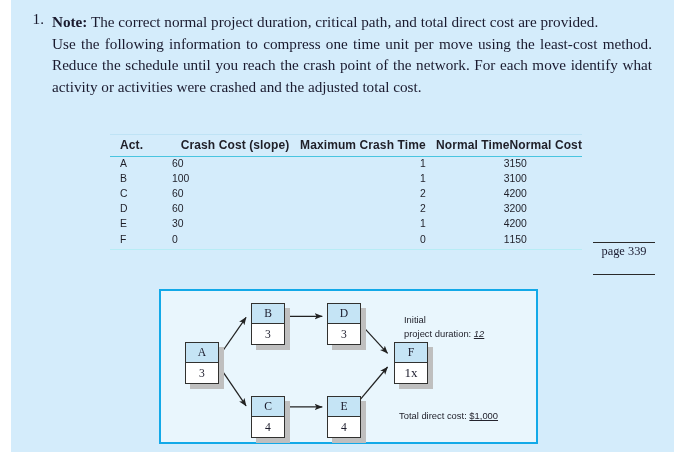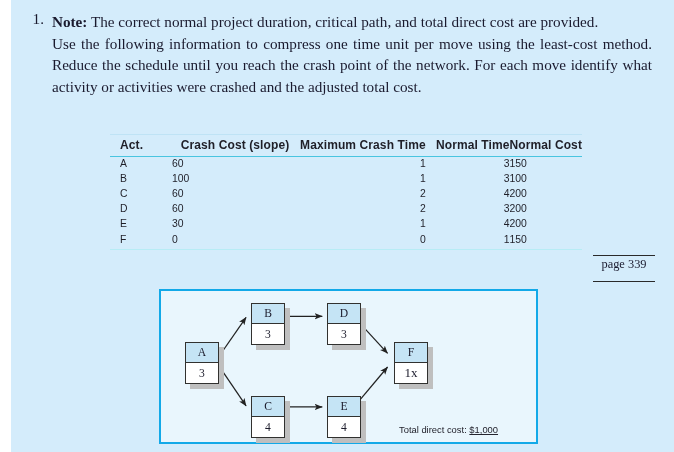--- a/index.html
+++ b/index.html
@@ -102,29 +102,29 @@
   .col-crash { width: 130px; }
   .col-maxct { width: 128px; text-align: right; }
   .col-ntime { width: 86px;  text-align: right; }
   .col-ncost { width: 70px;  }
   th.col-act { text-align: left; padding-left: 10px !important; }
 
   
   .page-marker {
     position: absolute;
     left: 593px;
-    top: 255px;
+    top: 242px;
     width: 62px;
     text-align: center;
     font-family: "Liberation Serif", serif;
     font-size: 12.4px;
     color: #1a1a2e;
     border-top: 1.1px solid #2a2a2a;
     border-bottom: 1.1px solid #2a2a2a;
-    padding: 1px 0 9px 0;
+    padding: 1px 0 15px 0;
     line-height: 1.2;
   }
 
   
   .diagram {
     position: absolute;
     left: 159px;
     top: 289px;
     width: 379px;
     height: 155px;
@@ -196,21 +196,21 @@
     font-size: 9.4px;
     color: #24242e;
     line-height: 1.45;
     white-space: nowrap;
   }
   .annot .uval {
     text-decoration: underline;
     font-style: italic;
   }
   .annot-duration { left: 243px; top: 22px; }
-  .annot-cost     { left: 238px; top: 118px; margin-top: 14px; }
+  .annot-cost     { left: 238px; top: 118px; }
   .annot-cost .uval { font-style: normal; }
 </style>
 </head>
 <body>
 
 <div id="page">
   <div class="page-bg"></div>
 
   <div class="question">
     <div class="q-row">
@@ -345,19 +345,23 @@
     </div>
 
     <div class="node" style="left:233px; top:51px;">
       <div class="shadow"></div>
       <div class="nbox">
         <div class="ntop">F</div>
         <div class="nbot small-x">1x</div>
       </div>
     </div>
 
+    <div class="annot annot-duration">
+      <div>Initial</div>
+      <div><span>project duration:</span> <span class="uval">12</span></div>
+    </div>
 
     <div class="annot annot-cost">
       <span>Total direct cost:</span> <span class="uval">$1,000</span>
     </div>
 
   </div>
 </div>
 
 </body></html>

